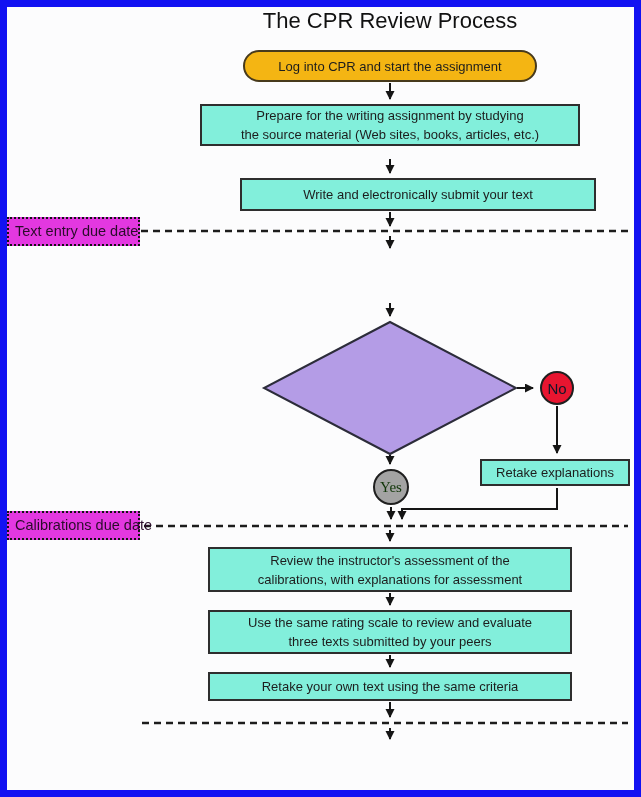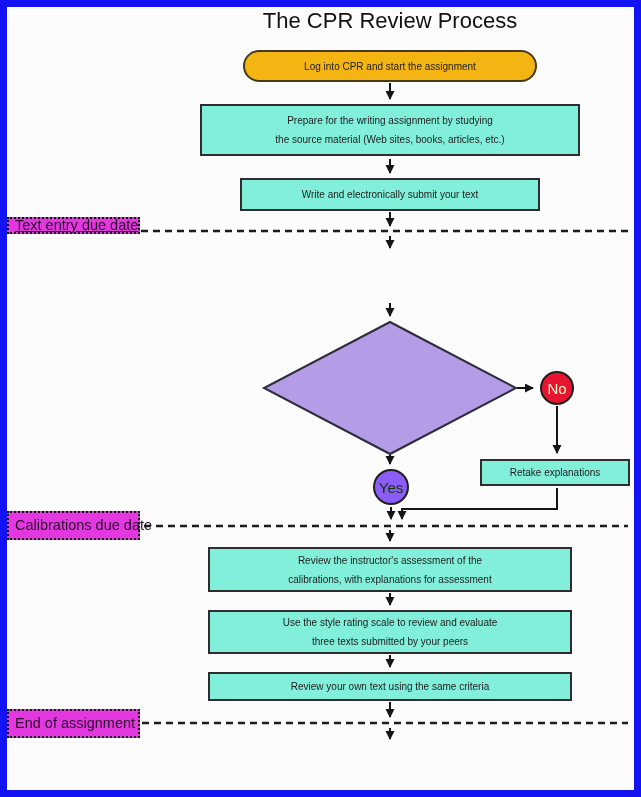--- a/index.html
+++ b/index.html
@@ -11,43 +11,43 @@
   }
   #frame {
     position:absolute; inset:0; border:7px solid #1212f2;
     pointer-events:none; z-index:5;
   }
   #connectors { position:absolute; left:0; top:0; z-index:1; pointer-events:none; }
   .node {
     position:absolute; box-sizing:border-box; z-index:2;
     display:flex; align-items:center; justify-content:center;
     text-align:center; white-space:pre;
-    font-size:10px; line-height:19px; color:#1d1d1d;
+    font-size:13px; line-height:19px; color:#1d1d1d;
   }
   .title {
     position:absolute; z-index:2; text-align:center;
     font-size:22px; font-weight:normal; color:#111; white-space:pre;
   }
   .terminal {
     background:#f4b513; border:2px solid #473a1c; border-radius:18px;
   }
   .terminal.small { border-radius:16px; }
   .process {
     background:#82efdb; border:2px solid #2e2e2e;
   }
   .milestone {
     background:#e338e0; border:2px dotted #141414;
     justify-content:flex-start; text-align:left; padding-left:6px;
     font-size:14.5px; color:#2a0c2a;
   }
   .badge {
     border-radius:50%; border:2px solid #1f1f1f; font-size:15px;
   }
-  .badge.no  { background:#e81530; color:#fef9c3; }
-  .badge.yes { background:#8b5cf6; color:#103508; }
+  .badge.no  { background:#e81530; color:#0f172a; }
+  .badge.yes { background:#a3a3a3; color:#103508;font-family:Liberation Serif, serif; }
   .decision-text {
     position:absolute; z-index:2; text-align:center; white-space:pre;
     font-size:15px; line-height:19px; color:#19192b;
   }
   .endpill { font-size:14px; line-height:18px; }
 </style>
 </head>
 <body>
 
 <div id="stage">
@@ -81,42 +81,41 @@
       <path d="M390,655 V667"></path>
       <path d="M390,702 V717"></path>
       <path d="M390,728 V739"></path>
     </g>
   </svg>
 
   <div class="title" style="left:240px; top:8px; width:300px;">The CPR Review Process</div>
 
   <div class="node terminal small" style="left:243px; top:50px; width:294px; height:32px;">Log into CPR and start the assignment</div>
 
-  <div class="node process" style="left:200px; top:104px; width:380px; height:52px;">Prepare for the writing assignment by studying
+  <div class="node process" style="left:200px; top:104px; width:380px; height:42px;">Prepare for the writing assignment by studying
 the source material (Web sites, books, articles, etc.)</div>
 
-  <div class="node process" style="left:240px; top:178px; width:300px; height:33px;">Write and electronically submit your text</div>
+  <div class="node process" style="left:240px; top:178px; width:356px; height:33px;">Write and electronically submit your text</div>
 
-  <div class="node milestone" style="left:7px; top:217px; width:133px; height:17px;text-decoration:underline;">Text entry due date</div>
+  <div class="node milestone" style="left:7px; top:217px; width:133px; height:29px;">Text entry due date</div>
 
 
 
   <div class="node badge no" style="left:540px; top:371px; width:34px; height:34px;">No</div>
 
   <div class="node process" style="left:480px; top:459px; width:150px; height:27px;">Retake explanations</div>
 
   <div class="node badge yes" style="left:373px; top:469px; width:36px; height:36px;">Yes</div>
 
   <div class="node milestone" style="left:7px; top:511px; width:133px; height:29px;">Calibrations due date</div>
 
   <div class="node process" style="left:208px; top:547px; width:364px; height:45px;">Review the instructor's assessment of the
 calibrations, with explanations for assessment</div>
 
-  <div class="node process" style="left:208px; top:610px; width:364px; height:44px;">Use the style rating scale to review and evaluate
+  <div class="node process" style="left:208px; top:610px; width:364px; height:44px;">Use the same rating scale to review and evaluate
 three texts submitted by your peers</div>
 
-  <div class="node process" style="left:208px; top:672px; width:364px; height:29px;">Review your own text using the same criteria</div>
+  <div class="node process" style="left:208px; top:672px; width:364px; height:29px;">Retake your own text using the same criteria</div>
 
-  <div class="node milestone" style="left:7px; top:709px; width:133px; height:29px;">End of assignment</div>
 
 
   <div id="frame"></div>
 </div>
 
 </body></html>

